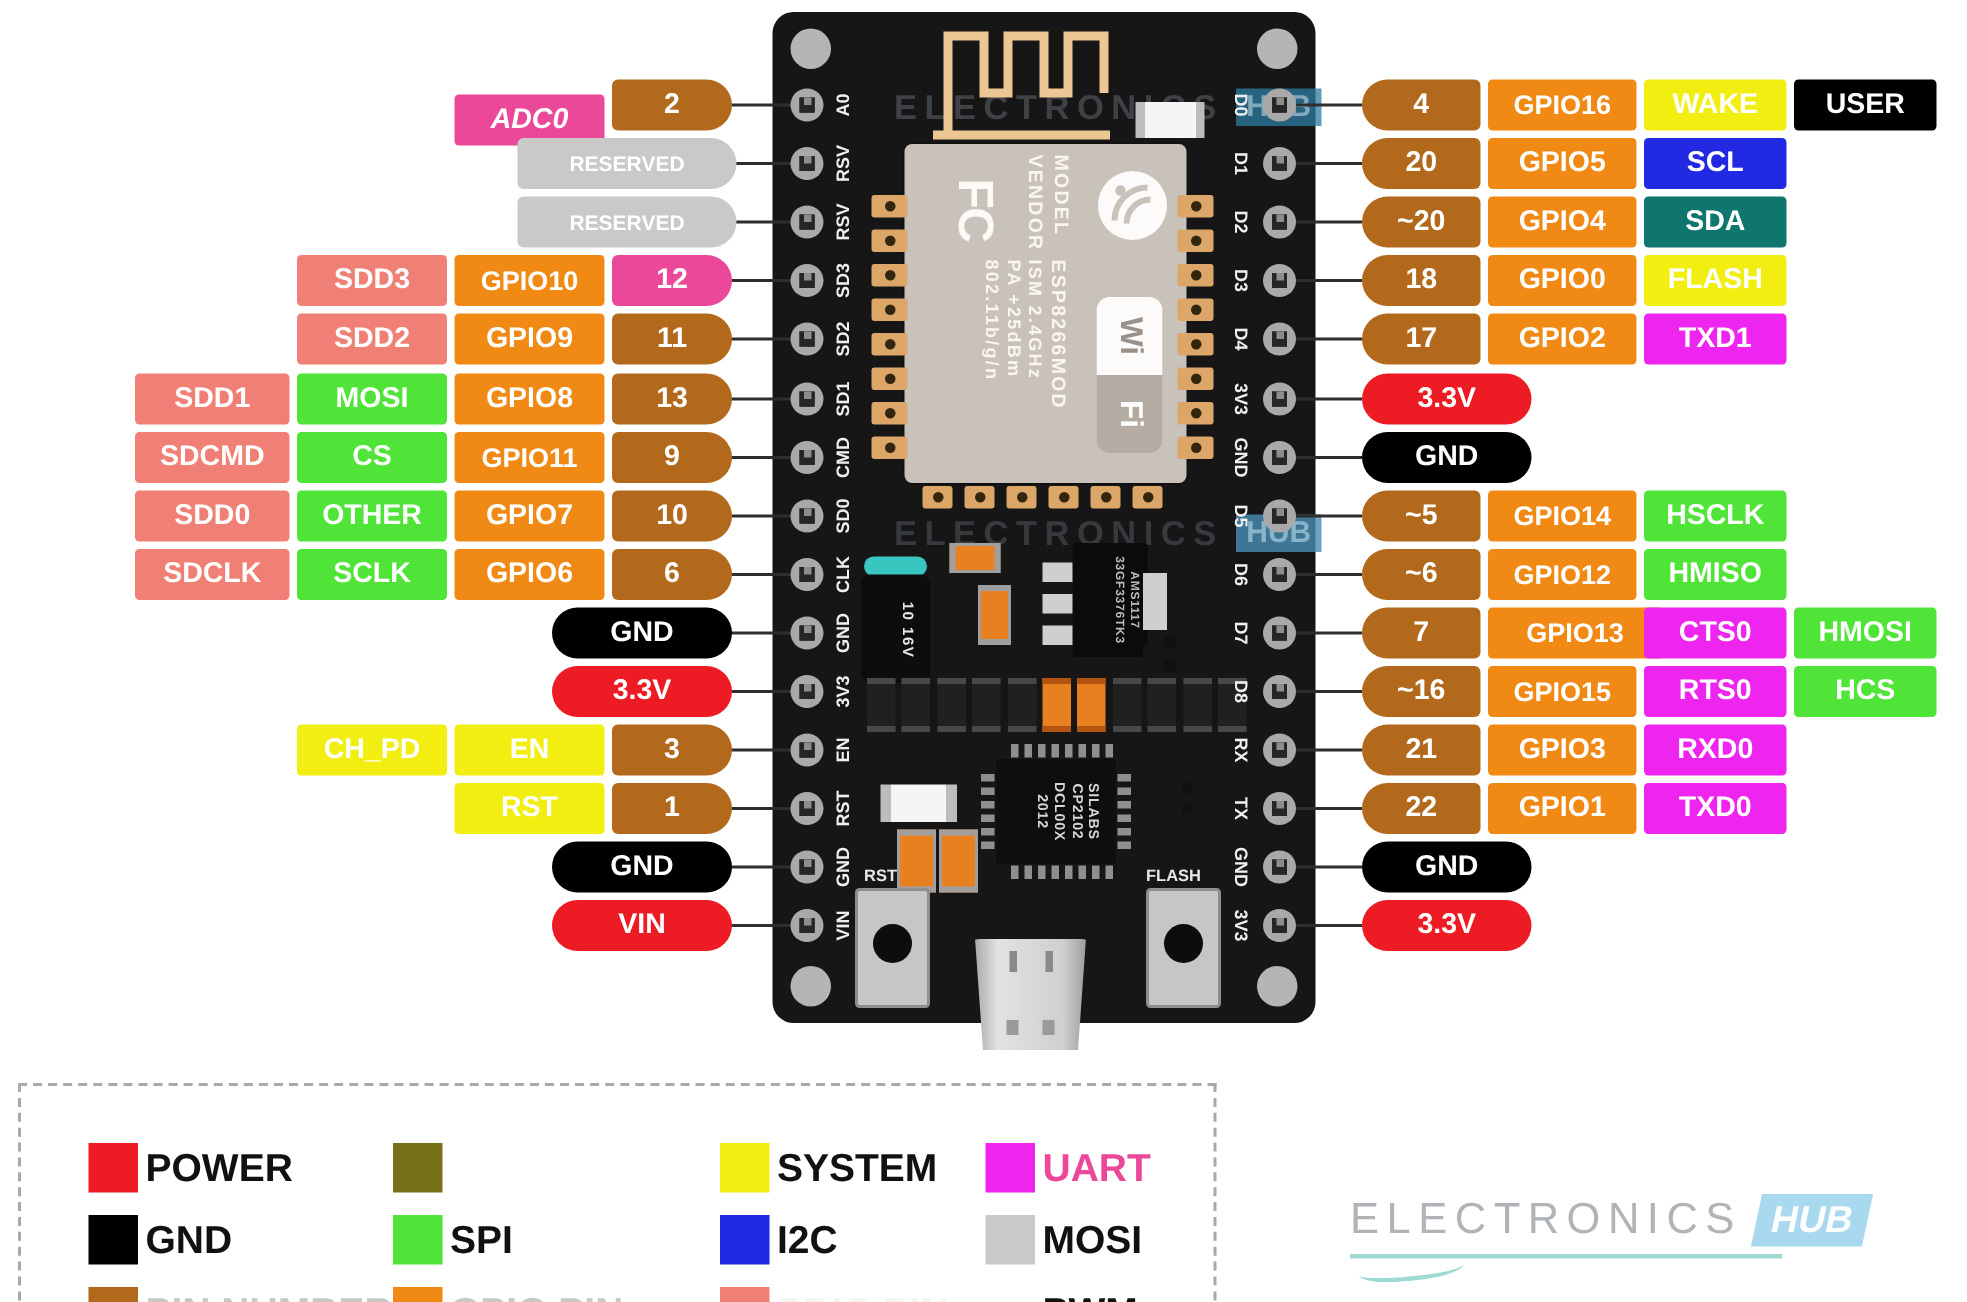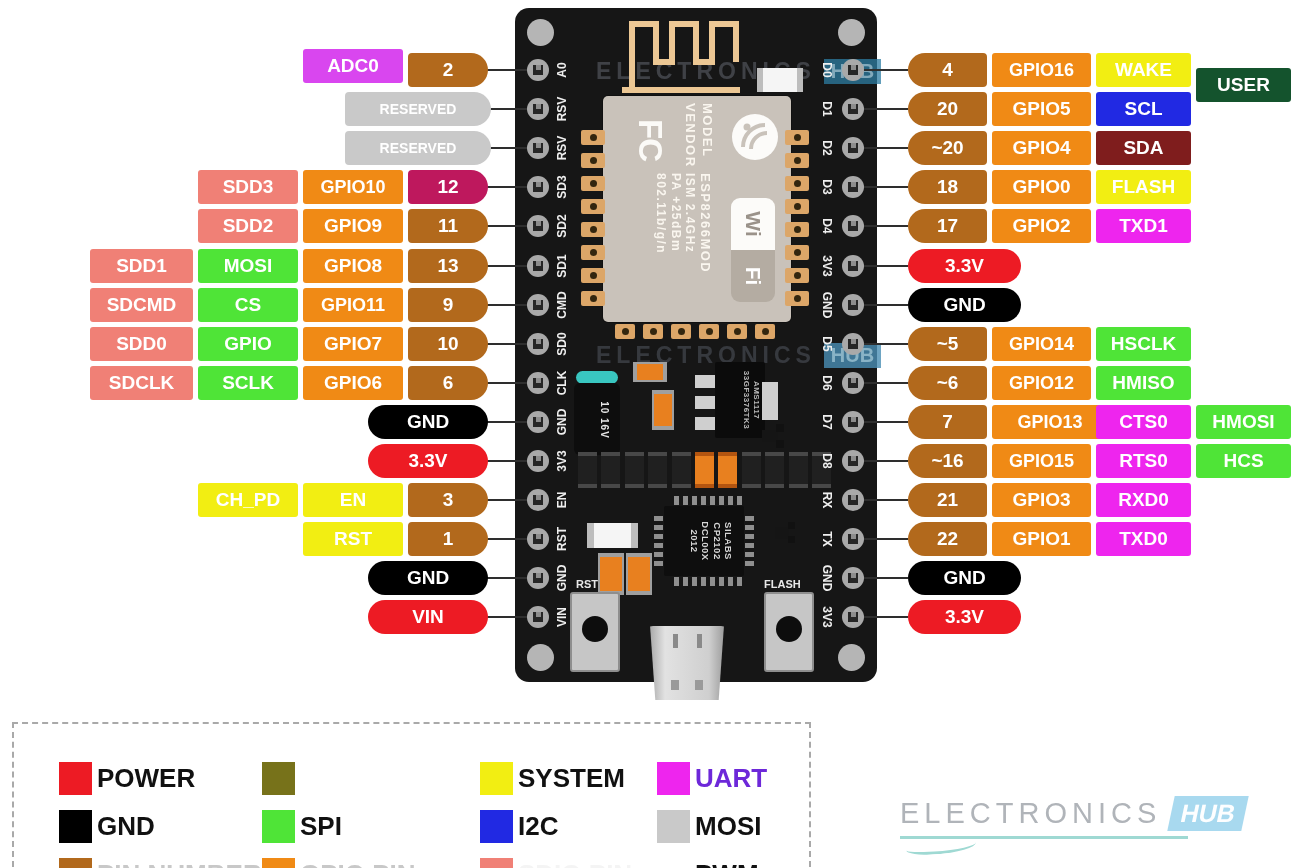--- a/index.html
+++ b/index.html
@@ -209,42 +209,42 @@
 
   <div class="usb">
     <div class="nub" style="left:30px;"></div>
     <div class="nub" style="left:54px;"></div>
     <div class="pinc" style="left:28px;"></div>
     <div class="pinc" style="left:52px;"></div>
   </div>
 
   <div id="rows-layer">
       <div class="line" style="left: 487px; top: 69px; width: 53px; height: 2px; position: absolute;"></div>
-      <div class="chip" style="left: 303px; top: 49px; width: 100px; height: 34px; position: absolute; background: #d946ef;">ADC0</div>
+      <div class="chip" style="left: 303px; top: 63px; width: 100px; height: 34px; position: absolute; background: #ec4899; font-style: italic;">ADC0</div>
       <div class="chip hatch" style="left: 408px; top: 53px; width: 80px; height: 34px; position: absolute; background: rgb(178, 105, 28); border-radius: 4px 17px 17px 4px;">2</div>
       <div class="hole" style="left: 527px; top: 59px; width: 22px; height: 22px; position: absolute;">
         <div class="hin"></div>
       </div>
       <div class="padlabel rotl" style="left: 540px; top: 63px; width: 44px; height: 14px; position: absolute;">A0</div>
       <div class="line" style="left: 487px; top: 108px; width: 53px; height: 2px; position: absolute;"></div>
       <div class="chip" style="left: 345px; top: 92px; width: 146px; height: 34px; position: absolute; background: rgb(201, 201, 201); border-radius: 4px 17px 17px 4px; font-size: 14px;">RESERVED</div>
       <div class="hole" style="left: 527px; top: 98px; width: 22px; height: 22px; position: absolute;">
         <div class="hin"></div>
       </div>
       <div class="padlabel rotl" style="left: 540px; top: 102px; width: 44px; height: 14px; position: absolute;">RSV</div>
       <div class="line" style="left: 487px; top: 147px; width: 53px; height: 2px; position: absolute;"></div>
       <div class="chip" style="left: 345px; top: 131px; width: 146px; height: 34px; position: absolute; background: rgb(201, 201, 201); border-radius: 4px 17px 17px 4px; font-size: 14px;">RESERVED</div>
       <div class="hole" style="left: 527px; top: 137px; width: 22px; height: 22px; position: absolute;">
         <div class="hin"></div>
       </div>
       <div class="padlabel rotl" style="left: 540px; top: 141px; width: 44px; height: 14px; position: absolute;">RSV</div>
       <div class="line" style="left: 487px; top: 186px; width: 53px; height: 2px; position: absolute;"></div>
       <div class="chip" style="left: 198px; top: 170px; width: 100px; height: 34px; position: absolute; background: rgb(240, 128, 118);">SDD3</div>
       <div class="chip" style="left: 303px; top: 170px; width: 100px; height: 34px; position: absolute; background: rgb(240, 138, 21); font-size: 18px;">GPIO10</div>
-      <div class="chip hatch" style="left: 408px; top: 170px; width: 80px; height: 34px; position: absolute; background: #be185d; border-radius: 4px 17px 17px 4px;">12</div>
+      <div class="chip hatch" style="left: 408px; top: 170px; width: 80px; height: 34px; position: absolute; background: #ec4899; border-radius: 4px 17px 17px 4px;">12</div>
       <div class="hole" style="left: 527px; top: 176px; width: 22px; height: 22px; position: absolute;">
         <div class="hin"></div>
       </div>
       <div class="padlabel rotl" style="left: 540px; top: 180px; width: 44px; height: 14px; position: absolute;">SD3</div>
       <div class="line" style="left: 487px; top: 225px; width: 53px; height: 2px; position: absolute;"></div>
       <div class="chip" style="left: 198px; top: 209px; width: 100px; height: 34px; position: absolute; background: rgb(240, 128, 118);">SDD2</div>
       <div class="chip" style="left: 303px; top: 209px; width: 100px; height: 34px; position: absolute; background: rgb(240, 138, 21);">GPIO9</div>
       <div class="chip hatch" style="left: 408px; top: 209px; width: 80px; height: 34px; position: absolute; background: rgb(178, 105, 28); border-radius: 4px 17px 17px 4px;">11</div>
       <div class="hole" style="left: 527px; top: 215px; width: 22px; height: 22px; position: absolute;">
         <div class="hin"></div>
@@ -263,21 +263,21 @@
       <div class="chip" style="left: 90px; top: 288px; width: 103px; height: 34px; position: absolute; background: rgb(240, 128, 118);">SDCMD</div>
       <div class="chip" style="left: 198px; top: 288px; width: 100px; height: 34px; position: absolute; background: rgb(79, 228, 55);">CS</div>
       <div class="chip" style="left: 303px; top: 288px; width: 100px; height: 34px; position: absolute; background: rgb(240, 138, 21); font-size: 18px;">GPIO11</div>
       <div class="chip hatch" style="left: 408px; top: 288px; width: 80px; height: 34px; position: absolute; background: rgb(178, 105, 28); border-radius: 4px 17px 17px 4px;">9</div>
       <div class="hole" style="left: 527px; top: 294px; width: 22px; height: 22px; position: absolute;">
         <div class="hin"></div>
       </div>
       <div class="padlabel rotl" style="left: 540px; top: 298px; width: 44px; height: 14px; position: absolute;">CMD</div>
       <div class="line" style="left: 487px; top: 343px; width: 53px; height: 2px; position: absolute;"></div>
       <div class="chip" style="left: 90px; top: 327px; width: 103px; height: 34px; position: absolute; background: rgb(240, 128, 118);">SDD0</div>
-      <div class="chip" style="left: 198px; top: 327px; width: 100px; height: 34px; position: absolute; background: rgb(79, 228, 55);">GPIO</div>
+      <div class="chip" style="left: 198px; top: 327px; width: 100px; height: 34px; position: absolute; background: rgb(79, 228, 55);">OTHER</div>
       <div class="chip" style="left: 303px; top: 327px; width: 100px; height: 34px; position: absolute; background: rgb(240, 138, 21);">GPIO7</div>
       <div class="chip hatch" style="left: 408px; top: 327px; width: 80px; height: 34px; position: absolute; background: rgb(178, 105, 28); border-radius: 4px 17px 17px 4px;">10</div>
       <div class="hole" style="left: 527px; top: 333px; width: 22px; height: 22px; position: absolute;">
         <div class="hin"></div>
       </div>
       <div class="padlabel rotl" style="left: 540px; top: 337px; width: 44px; height: 14px; position: absolute;">SD0</div>
       <div class="line" style="left: 487px; top: 382px; width: 53px; height: 2px; position: absolute;"></div>
       <div class="chip" style="left: 90px; top: 366px; width: 103px; height: 34px; position: absolute; background: rgb(240, 128, 118);">SDCLK</div>
       <div class="chip" style="left: 198px; top: 366px; width: 100px; height: 34px; position: absolute; background: rgb(79, 228, 55);">SCLK</div>
       <div class="chip" style="left: 303px; top: 366px; width: 100px; height: 34px; position: absolute; background: rgb(240, 138, 21);">GPIO6</div>
@@ -322,37 +322,37 @@
       <div class="line" style="left: 487px; top: 616px; width: 53px; height: 2px; position: absolute;"></div>
       <div class="chip" style="left: 368px; top: 600px; width: 120px; height: 34px; position: absolute; background: rgb(237, 27, 36); border-radius: 17px;">VIN</div>
       <div class="hole" style="left: 527px; top: 606px; width: 22px; height: 22px; position: absolute;">
         <div class="hin"></div>
       </div>
       <div class="padlabel rotl" style="left: 540px; top: 610px; width: 44px; height: 14px; position: absolute;">VIN</div>
       <div class="line" style="left: 853px; top: 69px; width: 55px; height: 2px; position: absolute;"></div>
       <div class="chip hatch" style="left: 908px; top: 53px; width: 79px; height: 34px; position: absolute; background: rgb(178, 105, 28); border-radius: 17px 4px 4px 17px;">4</div>
       <div class="chip" style="left: 992px; top: 53px; width: 99px; height: 34px; position: absolute; background: rgb(240, 138, 21); font-size: 18px;">GPIO16</div>
       <div class="chip" style="left: 1096px; top: 53px; width: 95px; height: 34px; position: absolute; background: rgb(242, 238, 18);">WAKE</div>
-      <div class="chip" style="left: 1196px; top: 68px; width: 95px; height: 34px; position: absolute; background: #14532d;">USER</div>
+      <div class="chip" style="left: 1196px; top: 53px; width: 95px; height: 34px; position: absolute; background: #000000;">USER</div>
       <div class="hole" style="left: 842px; top: 59px; width: 22px; height: 22px; position: absolute;">
         <div class="hin"></div>
       </div>
       <div class="padlabel rotr" style="left: 805px; top: 63px; width: 44px; height: 14px; position: absolute;">D0</div>
       <div class="line" style="left: 853px; top: 108px; width: 55px; height: 2px; position: absolute;"></div>
       <div class="chip hatch" style="left: 908px; top: 92px; width: 79px; height: 34px; position: absolute; background: rgb(178, 105, 28); border-radius: 17px 4px 4px 17px;">20</div>
       <div class="chip" style="left: 992px; top: 92px; width: 99px; height: 34px; position: absolute; background: rgb(240, 138, 21);">GPIO5</div>
       <div class="chip" style="left: 1096px; top: 92px; width: 95px; height: 34px; position: absolute; background: rgb(33, 41, 227);">SCL</div>
       <div class="hole" style="left: 842px; top: 98px; width: 22px; height: 22px; position: absolute;">
         <div class="hin"></div>
       </div>
       <div class="padlabel rotr" style="left: 805px; top: 102px; width: 44px; height: 14px; position: absolute;">D1</div>
       <div class="line" style="left: 853px; top: 147px; width: 55px; height: 2px; position: absolute;"></div>
       <div class="chip hatch" style="left: 908px; top: 131px; width: 79px; height: 34px; position: absolute; background: rgb(178, 105, 28); border-radius: 17px 4px 4px 17px;">~20</div>
       <div class="chip" style="left: 992px; top: 131px; width: 99px; height: 34px; position: absolute; background: rgb(240, 138, 21);">GPIO4</div>
-      <div class="chip" style="left: 1096px; top: 131px; width: 95px; height: 34px; position: absolute; background: #7f1d1d;">SDA</div>
+      <div class="chip" style="left: 1096px; top: 131px; width: 95px; height: 34px; position: absolute; background: #0f766e;">SDA</div>
       <div class="hole" style="left: 842px; top: 137px; width: 22px; height: 22px; position: absolute;">
         <div class="hin"></div>
       </div>
       <div class="padlabel rotr" style="left: 805px; top: 141px; width: 44px; height: 14px; position: absolute;">D2</div>
       <div class="line" style="left: 853px; top: 186px; width: 55px; height: 2px; position: absolute;"></div>
       <div class="chip hatch" style="left: 908px; top: 170px; width: 79px; height: 34px; position: absolute; background: rgb(178, 105, 28); border-radius: 17px 4px 4px 17px;">18</div>
       <div class="chip" style="left: 992px; top: 170px; width: 99px; height: 34px; position: absolute; background: rgb(240, 138, 21);">GPIO0</div>
       <div class="chip" style="left: 1096px; top: 170px; width: 95px; height: 34px; position: absolute; background: rgb(242, 238, 18);">FLASH</div>
       <div class="hole" style="left: 842px; top: 176px; width: 22px; height: 22px; position: absolute;">
         <div class="hin"></div>
@@ -465,21 +465,21 @@
     </div>
 
   <div class="legend">
       <div id="legend-items"></div>
       <div class="lg-sw" style="left: 45px; top: 38px; width: 33px; height: 33px; position: absolute; background: rgb(237, 27, 36);"></div>
       <div class="lg-tx" style="left: 83px; top: 38px; position: absolute; color: rgb(17, 17, 17);">POWER</div>
       <div class="lg-sw" style="left: 248px; top: 38px; width: 33px; height: 33px; position: absolute; background: rgb(119, 114, 26);"></div>
       <div class="lg-sw" style="left: 466px; top: 38px; width: 33px; height: 33px; position: absolute; background: rgb(242, 238, 18);"></div>
       <div class="lg-tx" style="left: 504px; top: 38px; position: absolute; color: rgb(17, 17, 17);">SYSTEM</div>
       <div class="lg-sw" style="left: 643px; top: 38px; width: 33px; height: 33px; position: absolute; background: rgb(238, 37, 238);"></div>
-      <div class="lg-tx" style="left: 681px; top: 38px; position: absolute; color: #6d28d9;">UART</div>
+      <div class="lg-tx" style="left: 681px; top: 38px; position: absolute; color: #ec4899;">UART</div>
       <div class="lg-sw" style="left: 45px; top: 86px; width: 33px; height: 33px; position: absolute; background: rgb(0, 0, 0);"></div>
       <div class="lg-tx" style="left: 83px; top: 86px; position: absolute; color: rgb(17, 17, 17);">GND</div>
       <div class="lg-sw" style="left: 248px; top: 86px; width: 33px; height: 33px; position: absolute; background: rgb(79, 228, 55);"></div>
       <div class="lg-tx" style="left: 286px; top: 86px; position: absolute; color: rgb(17, 17, 17);">SPI</div>
       <div class="lg-sw" style="left: 466px; top: 86px; width: 33px; height: 33px; position: absolute; background: rgb(33, 41, 227);"></div>
       <div class="lg-tx" style="left: 504px; top: 86px; position: absolute; color: rgb(17, 17, 17);">I2C</div>
       <div class="lg-sw" style="left: 643px; top: 86px; width: 33px; height: 33px; position: absolute; background: rgb(201, 201, 201);"></div>
       <div class="lg-tx" style="left: 681px; top: 86px; position: absolute; color: rgb(17, 17, 17);">MOSI</div>
       <div class="lg-sw hatch" style="left: 45px; top: 134px; width: 33px; height: 33px; position: absolute; background: rgb(178, 105, 28);"></div>
       <div class="lg-tx" style="left: 83px; top: 134px; position: absolute; color: rgb(200, 200, 200);">PIN NUMBER</div>

